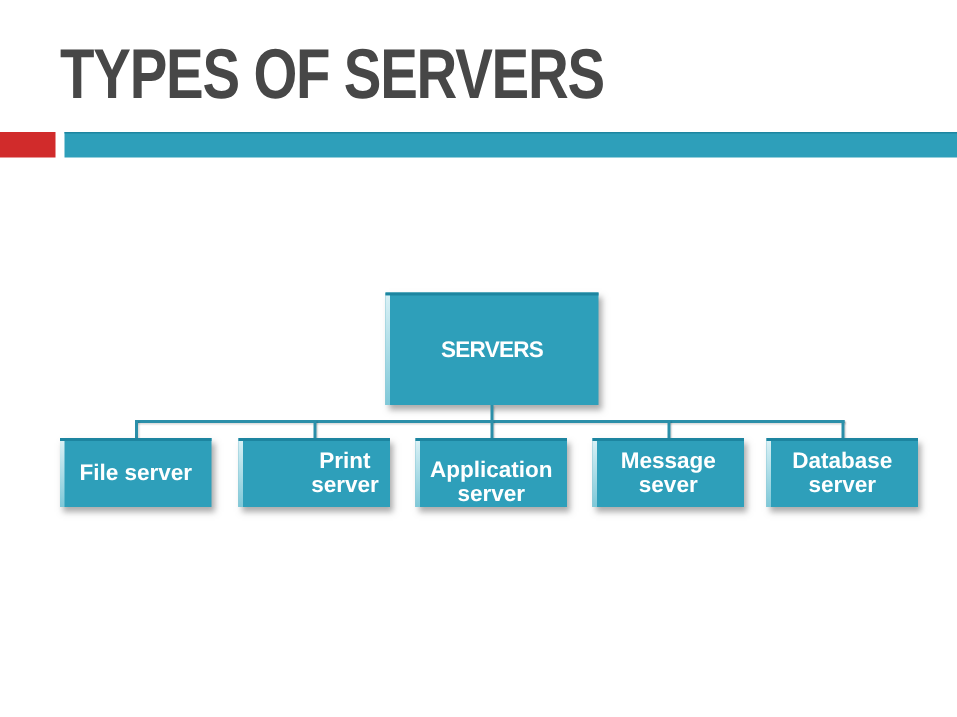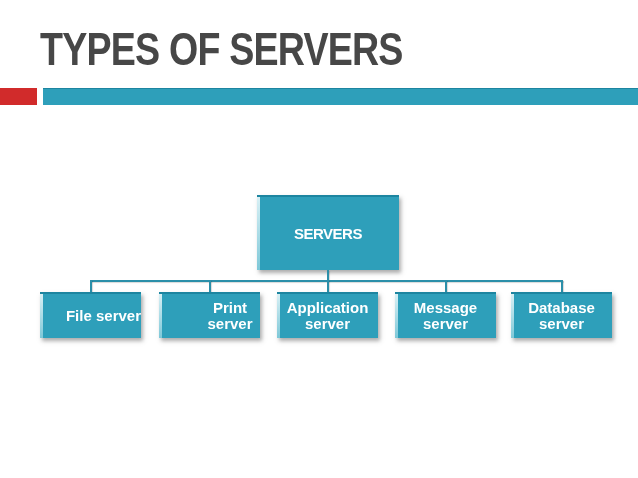--- a/index.html
+++ b/index.html
@@ -50,23 +50,23 @@
   .node-root {
     left:257px; top:195px; width:142px; height:75px;
     font-size:15px; letter-spacing:-0.5px;
   }
   .node-child {
     top:292px; width:101px; height:46px;
     font-size:15px; line-height:16px;
   }
   .node-label { white-space:pre-line; position:relative; }
 
-  .child-0 { left:40px;justify-content:flex-end;  }
+  .child-0 { left:40px;  }
   .child-1 { left:159px;padding-left:41px; }
-  .child-2 { left:277px; }
+  .child-2 { left:277px;align-items:flex-end; }
   .child-3 { left:395px; }
   .child-4 { left:511px; }
 
   .conn { position:absolute; background:var(--c-connector); box-shadow:1px 1px 1px rgba(0,0,0,0.15); }
   .conn-stub  { left:327px; top:270px; width:2px;  height:11px; }
   .conn-horiz { left:90px;  top:280px; width:473px; height:2px;  }
   .conn-drop  { top:280px; width:2px; height:13px; }
   .drop-0 { left:90px;  }
   .drop-1 { left:209px; }
   .drop-2 { left:327px; }
@@ -102,21 +102,21 @@
     </div>
     <div class="node node-child child-1">
       <span class="node-label">Print server</span>
     </div>
     <div class="node node-child child-2">
       <span class="node-label">Application
 server</span>
     </div>
     <div class="node node-child child-3">
       <span class="node-label">Message
-server</span>
+sever</span>
     </div>
     <div class="node node-child child-4">
       <span class="node-label">Database
 server</span>
     </div>
 
   </div>
 </div>
 
 </body></html>

